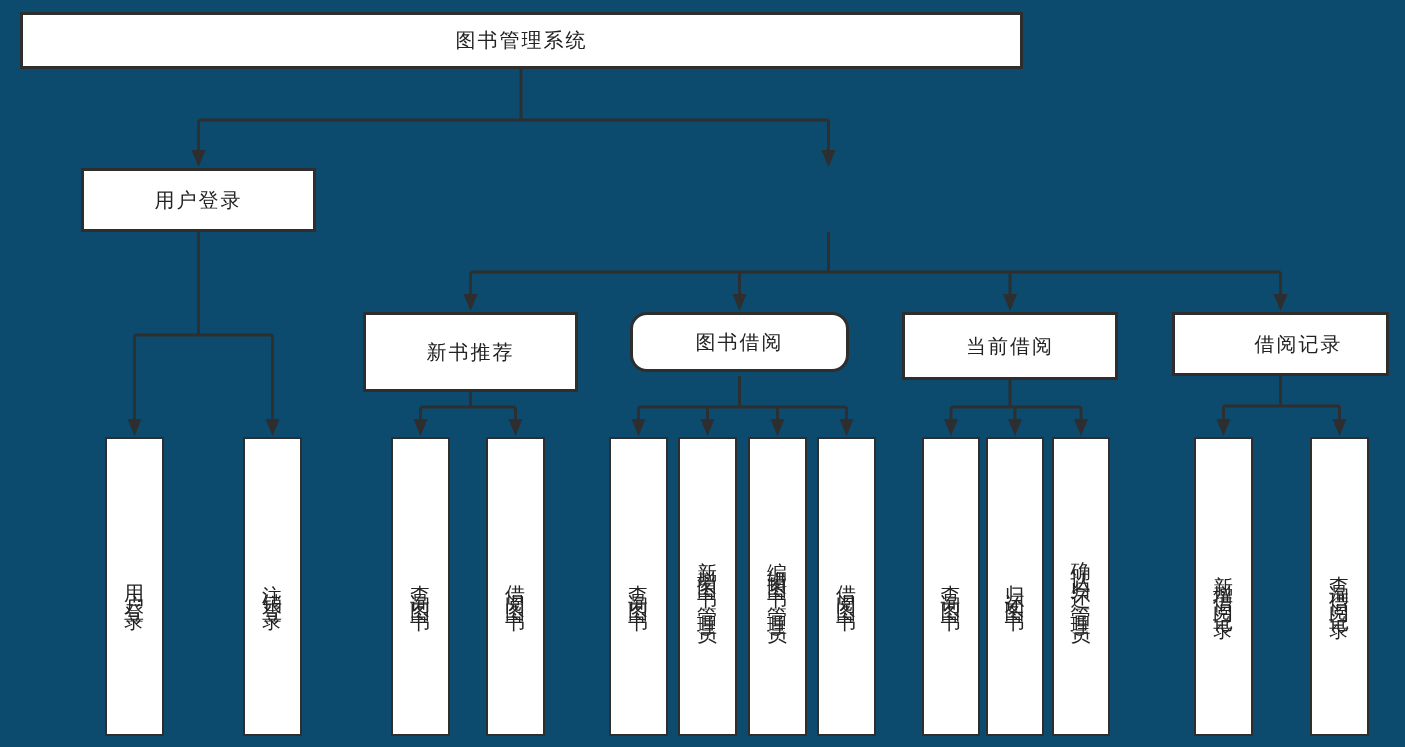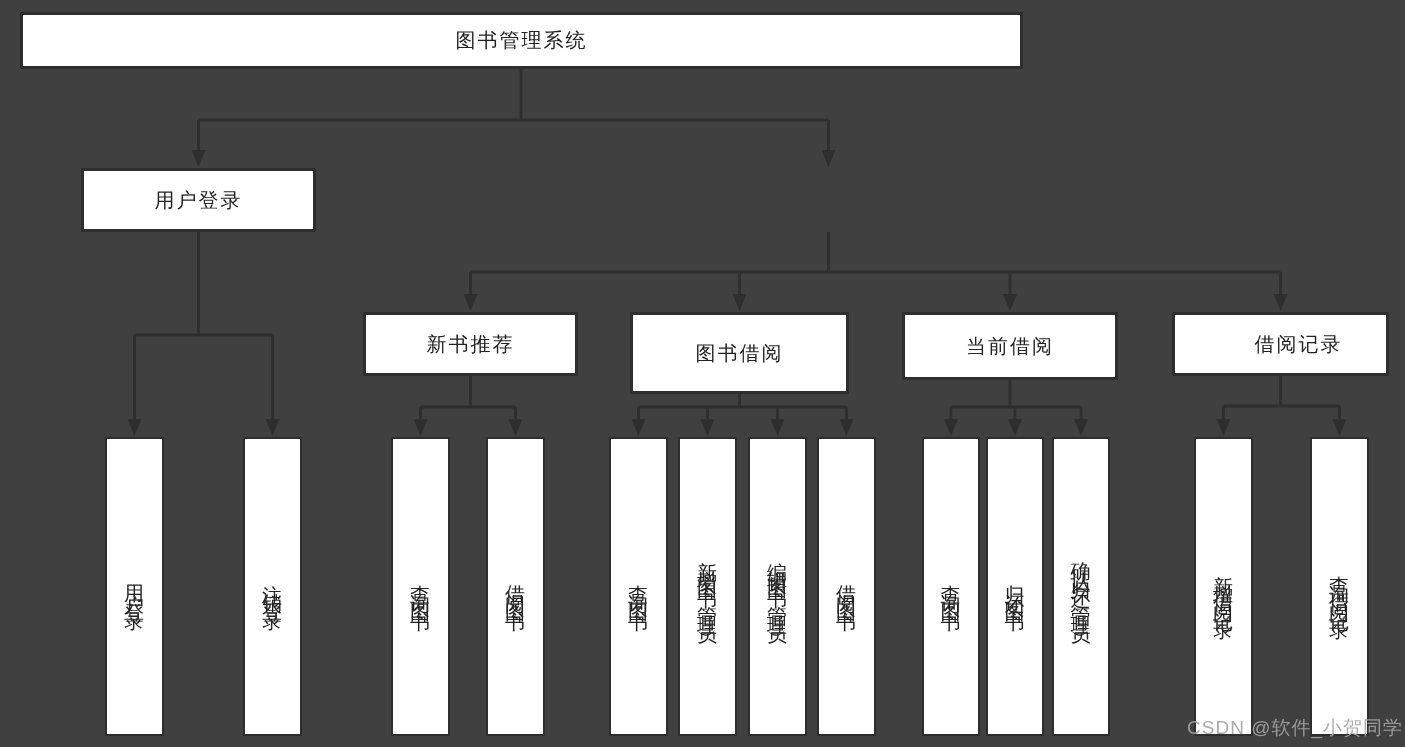--- a/index.html
+++ b/index.html
@@ -5,21 +5,21 @@
   html, body {
     margin: 0;
     padding: 0;
     background: #ffffff;
     font-family: "Liberation Sans", sans-serif;
   }
   .canvas {
     position: relative;
     width: 1405px;
     height: 747px;
-    background: #404040;
+    background: #0c4a6e;
     overflow: hidden;
   }
   .connectors {
     position: absolute;
     left: 0; top: 0;
     width: 1405px;
     height: 747px;
     pointer-events: none;
   }
   .hnode {
@@ -106,24 +106,24 @@
   </svg>
 
   <div class="hnode" style="left:20px; top:12px; width:1003px; height:57px;">
     <span>图书管理系统</span>
   </div>
 
   <div class="hnode" style="left:81px; top:168px; width:235px; height:64px;">
     <span>用户登录</span>
   </div>
 
-  <div class="hnode" style="left:363px; top:312px; width:215px; height:64px;">
+  <div class="hnode" style="left:363px; top:312px; width:215px; height:80px;">
     <span>新书推荐</span>
   </div>
-  <div class="hnode" style="left:630px; top:312px; width:219px; height:82px;">
+  <div class="hnode" style="left:630px; top:312px; width:219px; height:60px;border-radius:17px;">
     <span>图书借阅</span>
   </div>
   <div class="hnode" style="left:902px; top:312px; width:216px; height:68px;">
     <span>当前借阅</span>
   </div>
   <div class="hnode" style="left:1172px; top:312px; width:217px; height:64px;padding-left:36px;">
     <span>借阅记录</span>
   </div>
 
   <div class="leaf" style="left:105px; width:59px;">
@@ -163,15 +163,14 @@
     <span>确认归还（管理员）</span>
   </div>
 
   <div class="leaf" style="left:1194px; width:59px;">
     <span>新增借阅记录</span>
   </div>
   <div class="leaf" style="left:1310px; width:59px;">
     <span>查询借阅记录</span>
   </div>
 
-  <div class="watermark">CSDN @软件_小贺同学</div>
 
 </div>
 
 </body></html>

